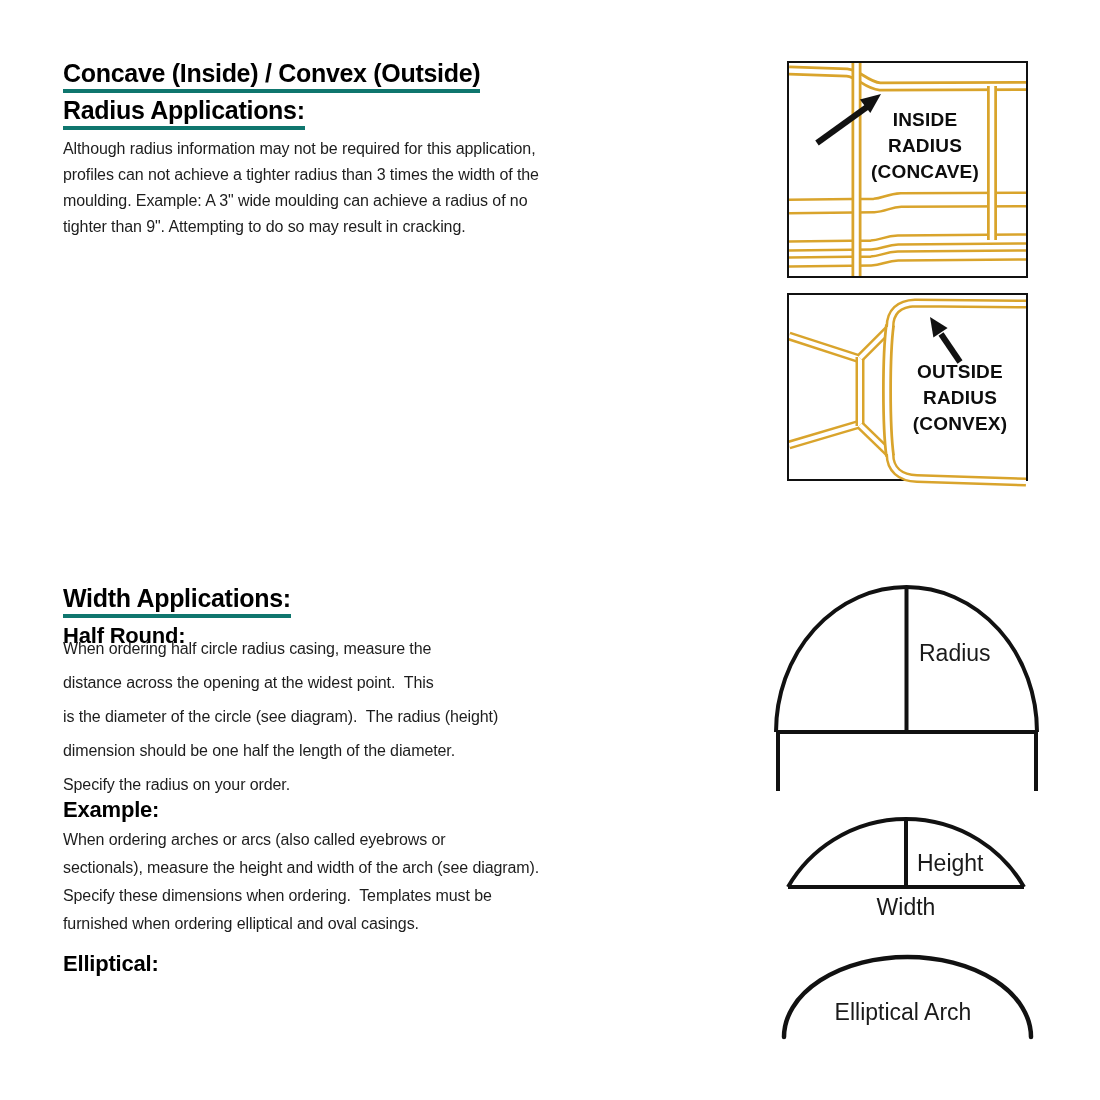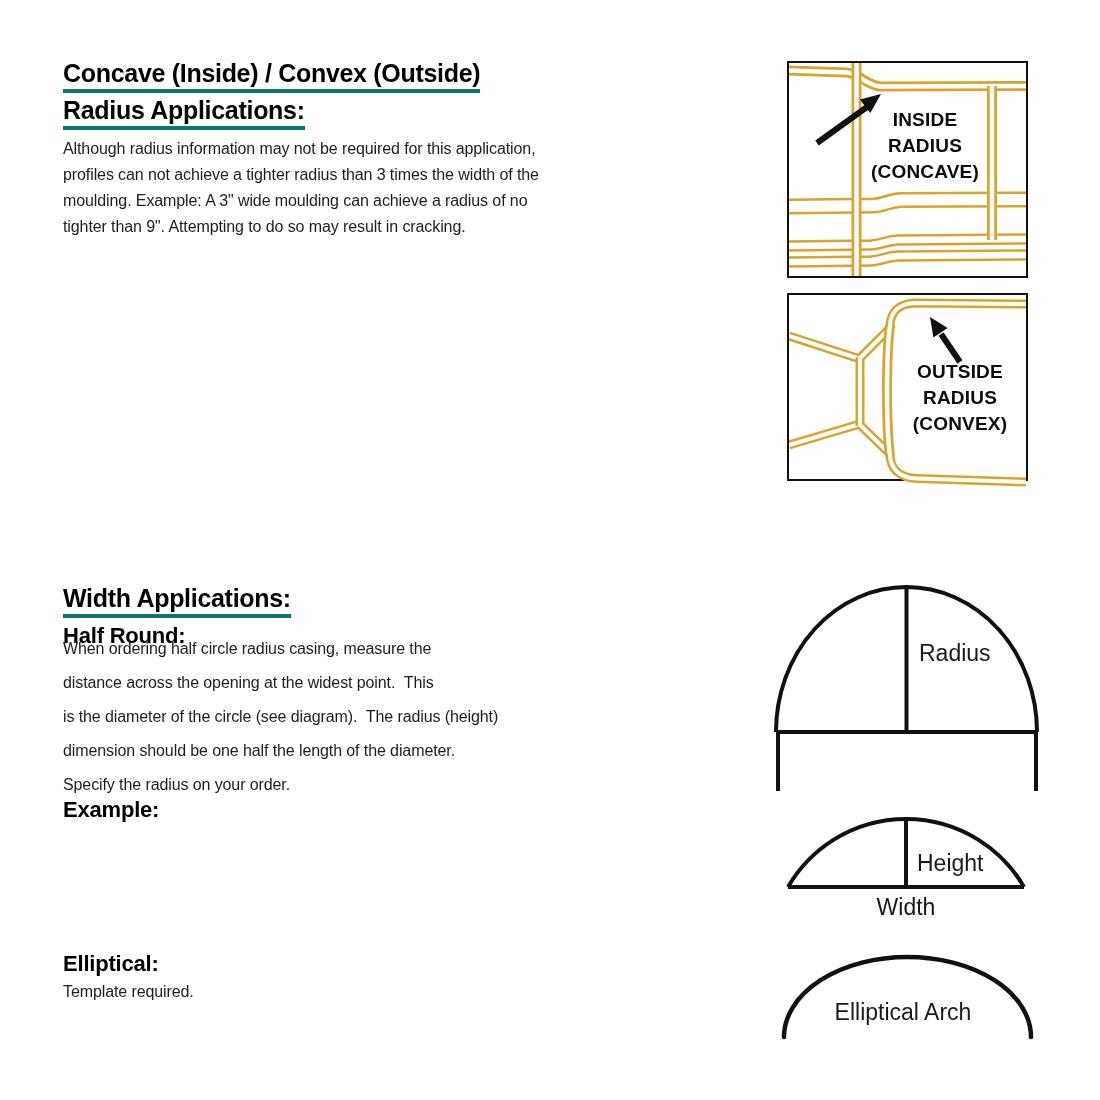--- a/index.html
+++ b/index.html
@@ -106,23 +106,26 @@
   </div>
 
   <div class="abs sub" style="left:63px;top:623px;">Half Round:</div>
   <div class="abs para" style="left:63px;top:632px;width:730px;line-height:34px;">When ordering half circle radius casing, measure the
 distance across the opening at the widest point.  This
 is the diameter of the circle (see diagram).  The radius (height)
 dimension should be one half the length of the diameter.
 Specify the radius on your order.</div>
 
   <div class="abs sub" style="left:63px;top:797px;">Example:</div>
+  <div class="abs para" style="left:63px;top:826px;width:730px;line-height:28px;">When ordering arches or arcs (also called eyebrows or
+sectionals), measure the height and width of the arch (see diagram).
+Specify these dimensions when ordering.  Templates must be
+furnished when ordering elliptical and oval casings.</div>
 
   <div class="abs sub" style="left:63px;top:951px;">Elliptical:</div>
-  <div class="abs para" style="left:63px;top:979px;width:730px;">Template required.</div>
 
   <svg class="abs" style="left:770px;top:578px;" width="280" height="216" viewBox="0 0 280 216">
     <path d="M6,154 A130.5,145 0 0 1 267,154" stroke="#111" stroke-width="4" fill="none"></path>
     <line x1="6" y1="154" x2="267" y2="154" stroke="#111" stroke-width="4"></line>
     <line x1="136.5" y1="10" x2="136.5" y2="154" stroke="#111" stroke-width="4"></line>
     <line x1="8" y1="154" x2="8" y2="213" stroke="#111" stroke-width="4"></line>
     <line x1="266" y1="154" x2="266" y2="213" stroke="#111" stroke-width="4"></line>
     <text x="149" y="83" font-size="23" fill="#1a1a1a">Radius</text>
   </svg>
 

